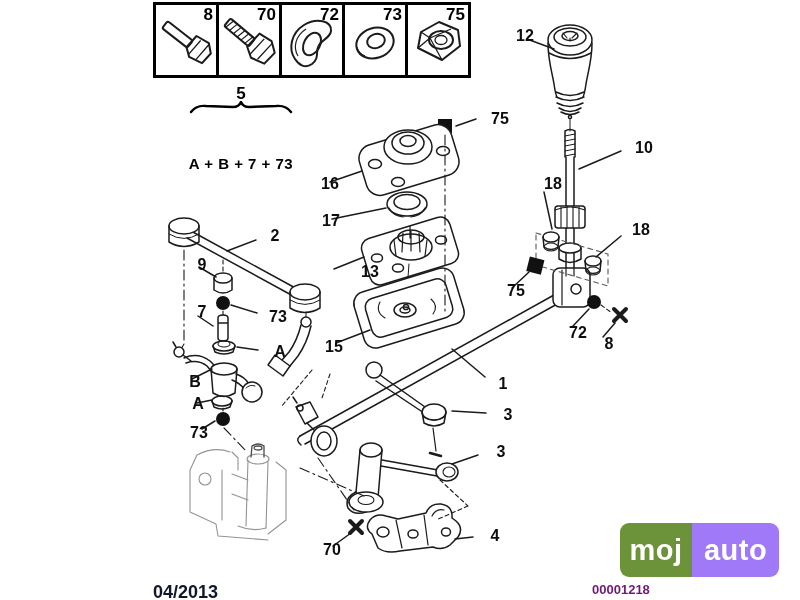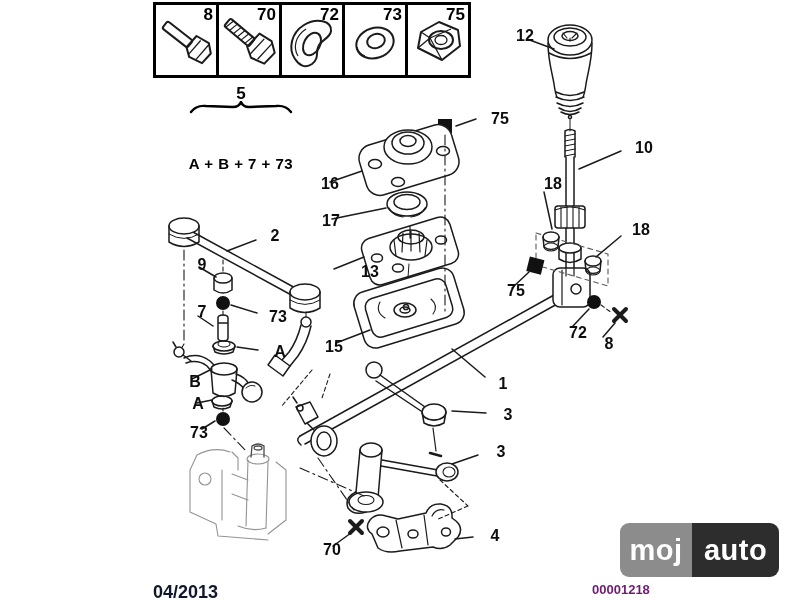--- a/index.html
+++ b/index.html
@@ -22,22 +22,22 @@
   #diagram{position:absolute;left:0;top:0;z-index:1;}
   #labels-layer{position:absolute;left:12px;top:0;width:800px;height:425px;z-index:2;pointer-events:none;}
   .plabel{position:absolute;transform:translate(-50%,-50%);font-weight:bold;font-size:16px;
           color:#0d0d0d;white-space:nowrap;}
   .footer-date{position:absolute;left:153px;top:582px;font-weight:bold;font-size:18px;color:#0f172a;z-index:2;}
   .footer-num{position:absolute;left:592px;top:582px;font-weight:bold;font-size:13px;color:#701a75;z-index:2;}
   .watermark{position:absolute;left:620px;top:523px;width:159px;height:54px;display:flex;
              border-radius:9px;overflow:hidden;opacity:.82;z-index:2;}
   .wm-seg{display:flex;align-items:center;justify-content:center;color:#fff;
           font-weight:bold;font-size:29px;letter-spacing:.5px;}
-  .wm-left{background:#737373;flex:0 0 72px;}
-  .wm-right{background:#000000;flex:1;}
+  .wm-left{background:#4d7c0f;flex:0 0 72px;}
+  .wm-right{background:#8b5cf6;flex:1;}
 </style>
 </head>
 <body>
 
 <div class="page">
 
 
   <div class="parts-table">
     <div class="pcell">
       <span class="num">8</span>

